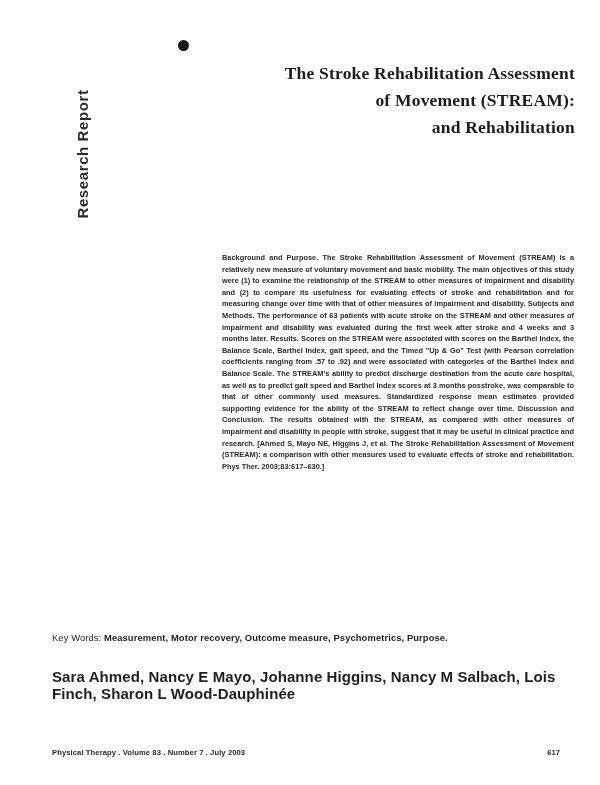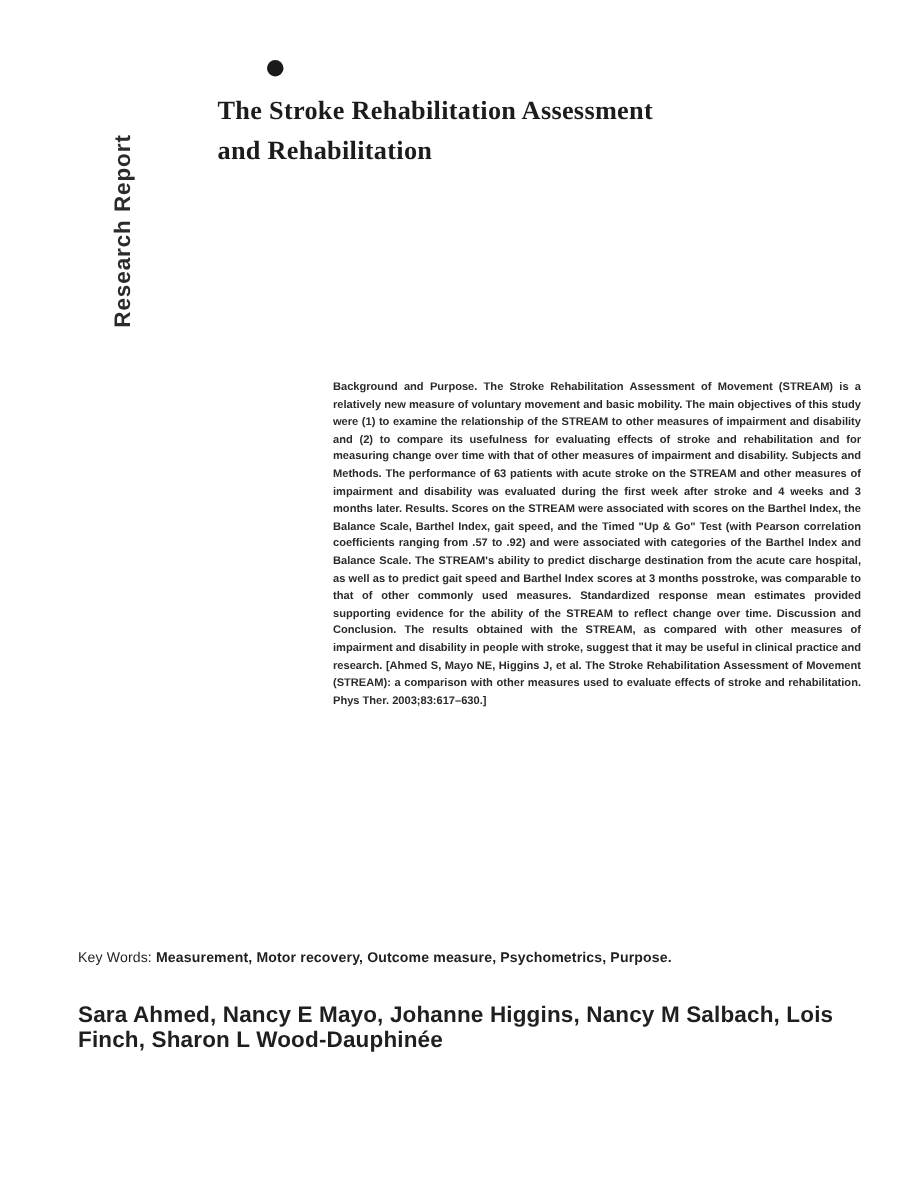--- a/index.html
+++ b/index.html
@@ -55,21 +55,21 @@
     left: 145px;
     top: 60px;
     width: 430px;
     font-family: "Liberation Serif", serif;
     font-weight: bold;
     font-size: 17.5px;
     line-height: 27px;
     letter-spacing: 0.2px;
     color: #1c1c1c;
   }
-  .title .ln { display: block; }
+  .title .ln { display: block; text-align: right; }
 
   
   .abstract {
     position: absolute;
     left: 222px;
     top: 252px;
     width: 352px;
     font-family: "Liberation Sans", sans-serif;
     font-size: 7.4px;
     line-height: 11.6px;
@@ -143,28 +143,33 @@
 <body>
 
 <div class="page">
 
   <div class="side-label">Research Report</div>
 
   <div class="bullet-mark"></div>
 
   <div class="title">
     <span class="ln">The Stroke Rehabilitation Assessment</span>
+    <span class="ln">of Movement (STREAM):</span>
     <span class="ln">and Rehabilitation</span>
   </div>
 
   <div class="abstract">Background and Purpose. The Stroke Rehabilitation Assessment of Movement (STREAM) is a relatively new measure of voluntary movement and basic mobility. The main objectives of this study were (1) to examine the relationship of the STREAM to other measures of impairment and disability and (2) to compare its usefulness for evaluating effects of stroke and rehabilitation and for measuring change over time with that of other measures of impairment and disability. Subjects and Methods. The performance of 63 patients with acute stroke on the STREAM and other measures of impairment and disability was evaluated during the first week after stroke and 4 weeks and 3 months later. Results. Scores on the STREAM were associated with scores on the Barthel Index, the Balance Scale, Barthel Index, gait speed, and the Timed "Up &amp; Go" Test (with Pearson correlation coefficients ranging from .57 to .92) and were associated with categories of the Barthel Index and Balance Scale. The STREAM's ability to predict discharge destination from the acute care hospital, as well as to predict gait speed and Barthel Index scores at 3 months posstroke, was comparable to that of other commonly used measures. Standardized response mean estimates provided supporting evidence for the ability of the STREAM to reflect change over time. Discussion and Conclusion. The results obtained with the STREAM, as compared with other measures of impairment and disability in people with stroke, suggest that it may be useful in clinical practice and research. [Ahmed S, Mayo NE, Higgins J, et al. The Stroke Rehabilitation Assessment of Movement (STREAM): a comparison with other measures used to evaluate effects of stroke and rehabilitation. Phys Ther. 2003;83:617–630.]</div>
 
   <div class="keywords">
     <span class="kw-label">Key Words:</span>
     <span class="kw-list">Measurement, Motor recovery, Outcome measure, Psychometrics, Purpose.</span>
   </div>
 
   <div class="authors">Sara Ahmed, Nancy E Mayo, Johanne Higgins, Nancy M Salbach, Lois Finch, Sharon L Wood-Dauphinée</div>
 
   <div class="rule"></div>
 
+  <div class="footer">
+    <span class="footer-left">Physical Therapy . Volume 83 . Number 7 . July 2003</span>
+    <span class="footer-right">617</span>
+  </div>
 
 </div>
 
 </body></html>

